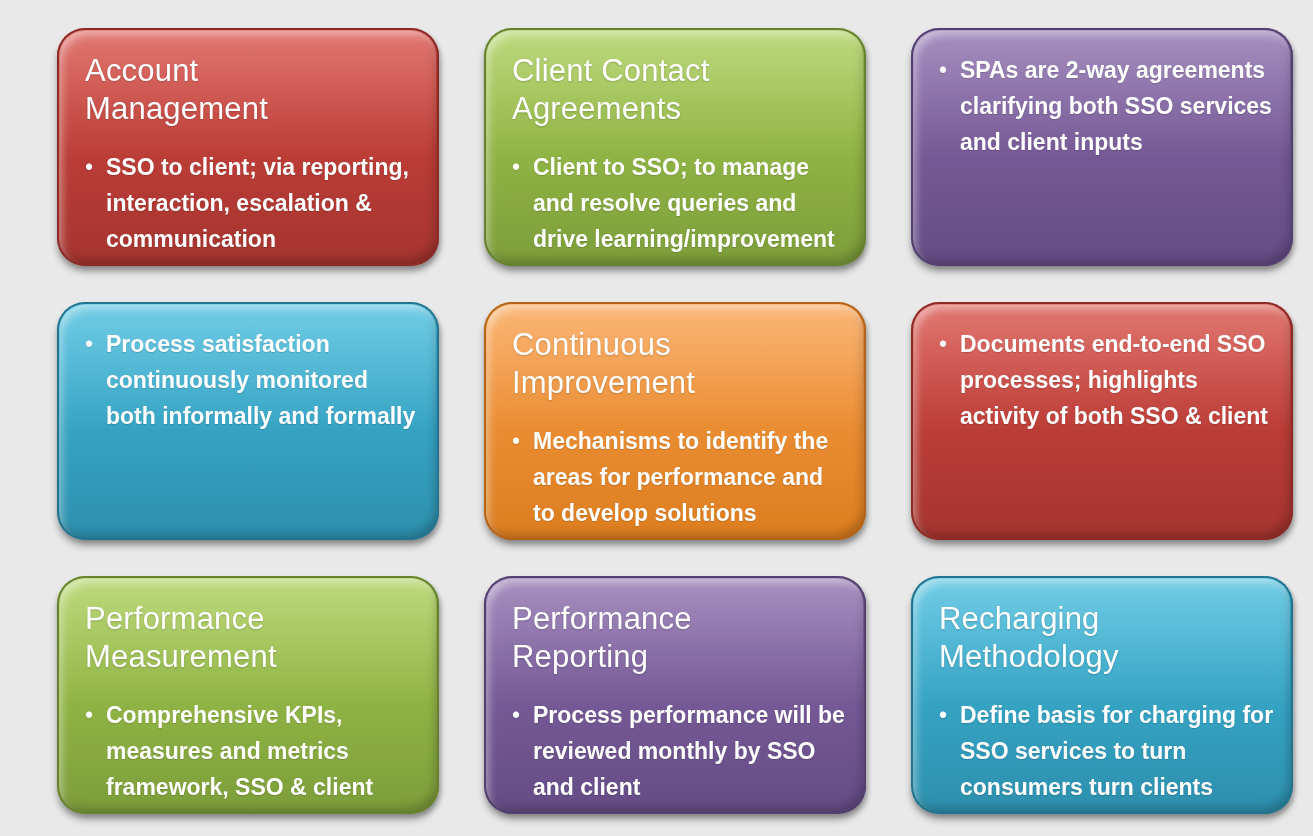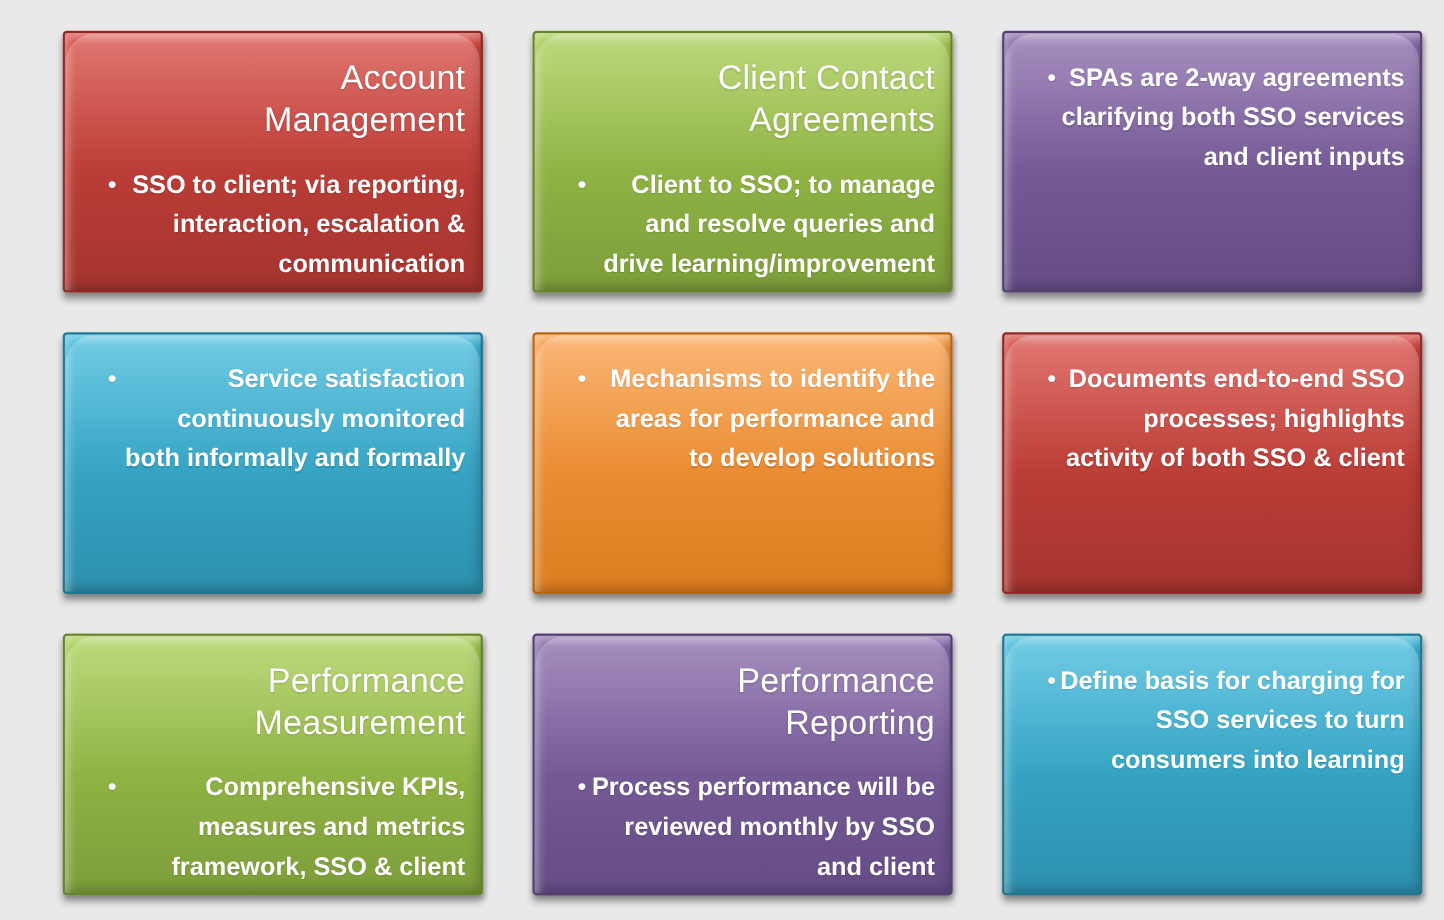--- a/index.html
+++ b/index.html
@@ -20,32 +20,31 @@
     grid-template-rows: repeat(3, 238px);
     column-gap: 45px;
     row-gap: 36px;
     padding: 28px 0 0 57px;
     box-sizing: border-box;
     width: 1313px;
     height: 836px;
   }
   .card {
     position: relative;
-    border-radius: 4px;
+    border-radius: 28px;
     background: linear-gradient(180deg, var(--c-top) 0%, var(--c-bot) 100%);
     box-shadow:
       0 6px 7px rgba(0,0,0,0.30),
       2px 3px 4px rgba(0,0,0,0.18),
       inset 0 0 0 2px var(--c-rim),
       inset 5px 7px 9px rgba(255,255,255,0.42),
       inset -4px -6px 10px rgba(0,0,0,0.22);
     padding: 24px 16px 0 28px;
     box-sizing: border-box;
     color: #ffffff;
-    text-align: right;
   }
   .card::before {
     content: "";
     position: absolute;
     inset: 3px;
     border-radius: 25px;
     background: linear-gradient(180deg,
       rgba(255,255,255,0.26) 0%,
       rgba(255,255,255,0.08) 36%,
       rgba(255,255,255,0) 55%);
@@ -114,27 +113,29 @@
       <span class="bullet-dot">•</span>
       <span class="bullet-text">SPAs are 2-way agreements
 clarifying both SSO services
 and client inputs</span>
     </div>
   </div>
 
   <div class="card" style="--c-top: #40BADC; --c-bot: #2D8FAD; --c-rim: #23758F;">
     <div class="card-bullet">
       <span class="bullet-dot">•</span>
-      <span class="bullet-text">Service satisfaction
+      <span class="bullet-text">Process satisfaction
 continuously monitored
 both informally and formally</span>
     </div>
   </div>
 
   <div class="card" style="--c-top: #F99D47; --c-bot: #DC7D1F; --c-rim: #B56315;">
+    <div class="card-title">Continuous
+Improvement</div>
     <div class="card-bullet">
       <span class="bullet-dot">•</span>
       <span class="bullet-text">Mechanisms to identify the
 areas for performance and
 to develop solutions</span>
     </div>
   </div>
 
   <div class="card" style="--c-top: #D6473F; --c-bot: #A4342F; --c-rim: #8E2A26;">
     <div class="card-bullet">
@@ -161,20 +162,22 @@
 Reporting</div>
     <div class="card-bullet">
       <span class="bullet-dot">•</span>
       <span class="bullet-text">Process performance will be
 reviewed monthly by SSO
 and client</span>
     </div>
   </div>
 
   <div class="card" style="--c-top: #40BADC; --c-bot: #2D8FAD; --c-rim: #23758F;">
+    <div class="card-title">Recharging
+Methodology</div>
     <div class="card-bullet">
       <span class="bullet-dot">•</span>
       <span class="bullet-text">Define basis for charging for
 SSO services to turn
-consumers into learning</span>
+consumers turn clients</span>
     </div>
   </div>
 </div>
 
 </body></html>

